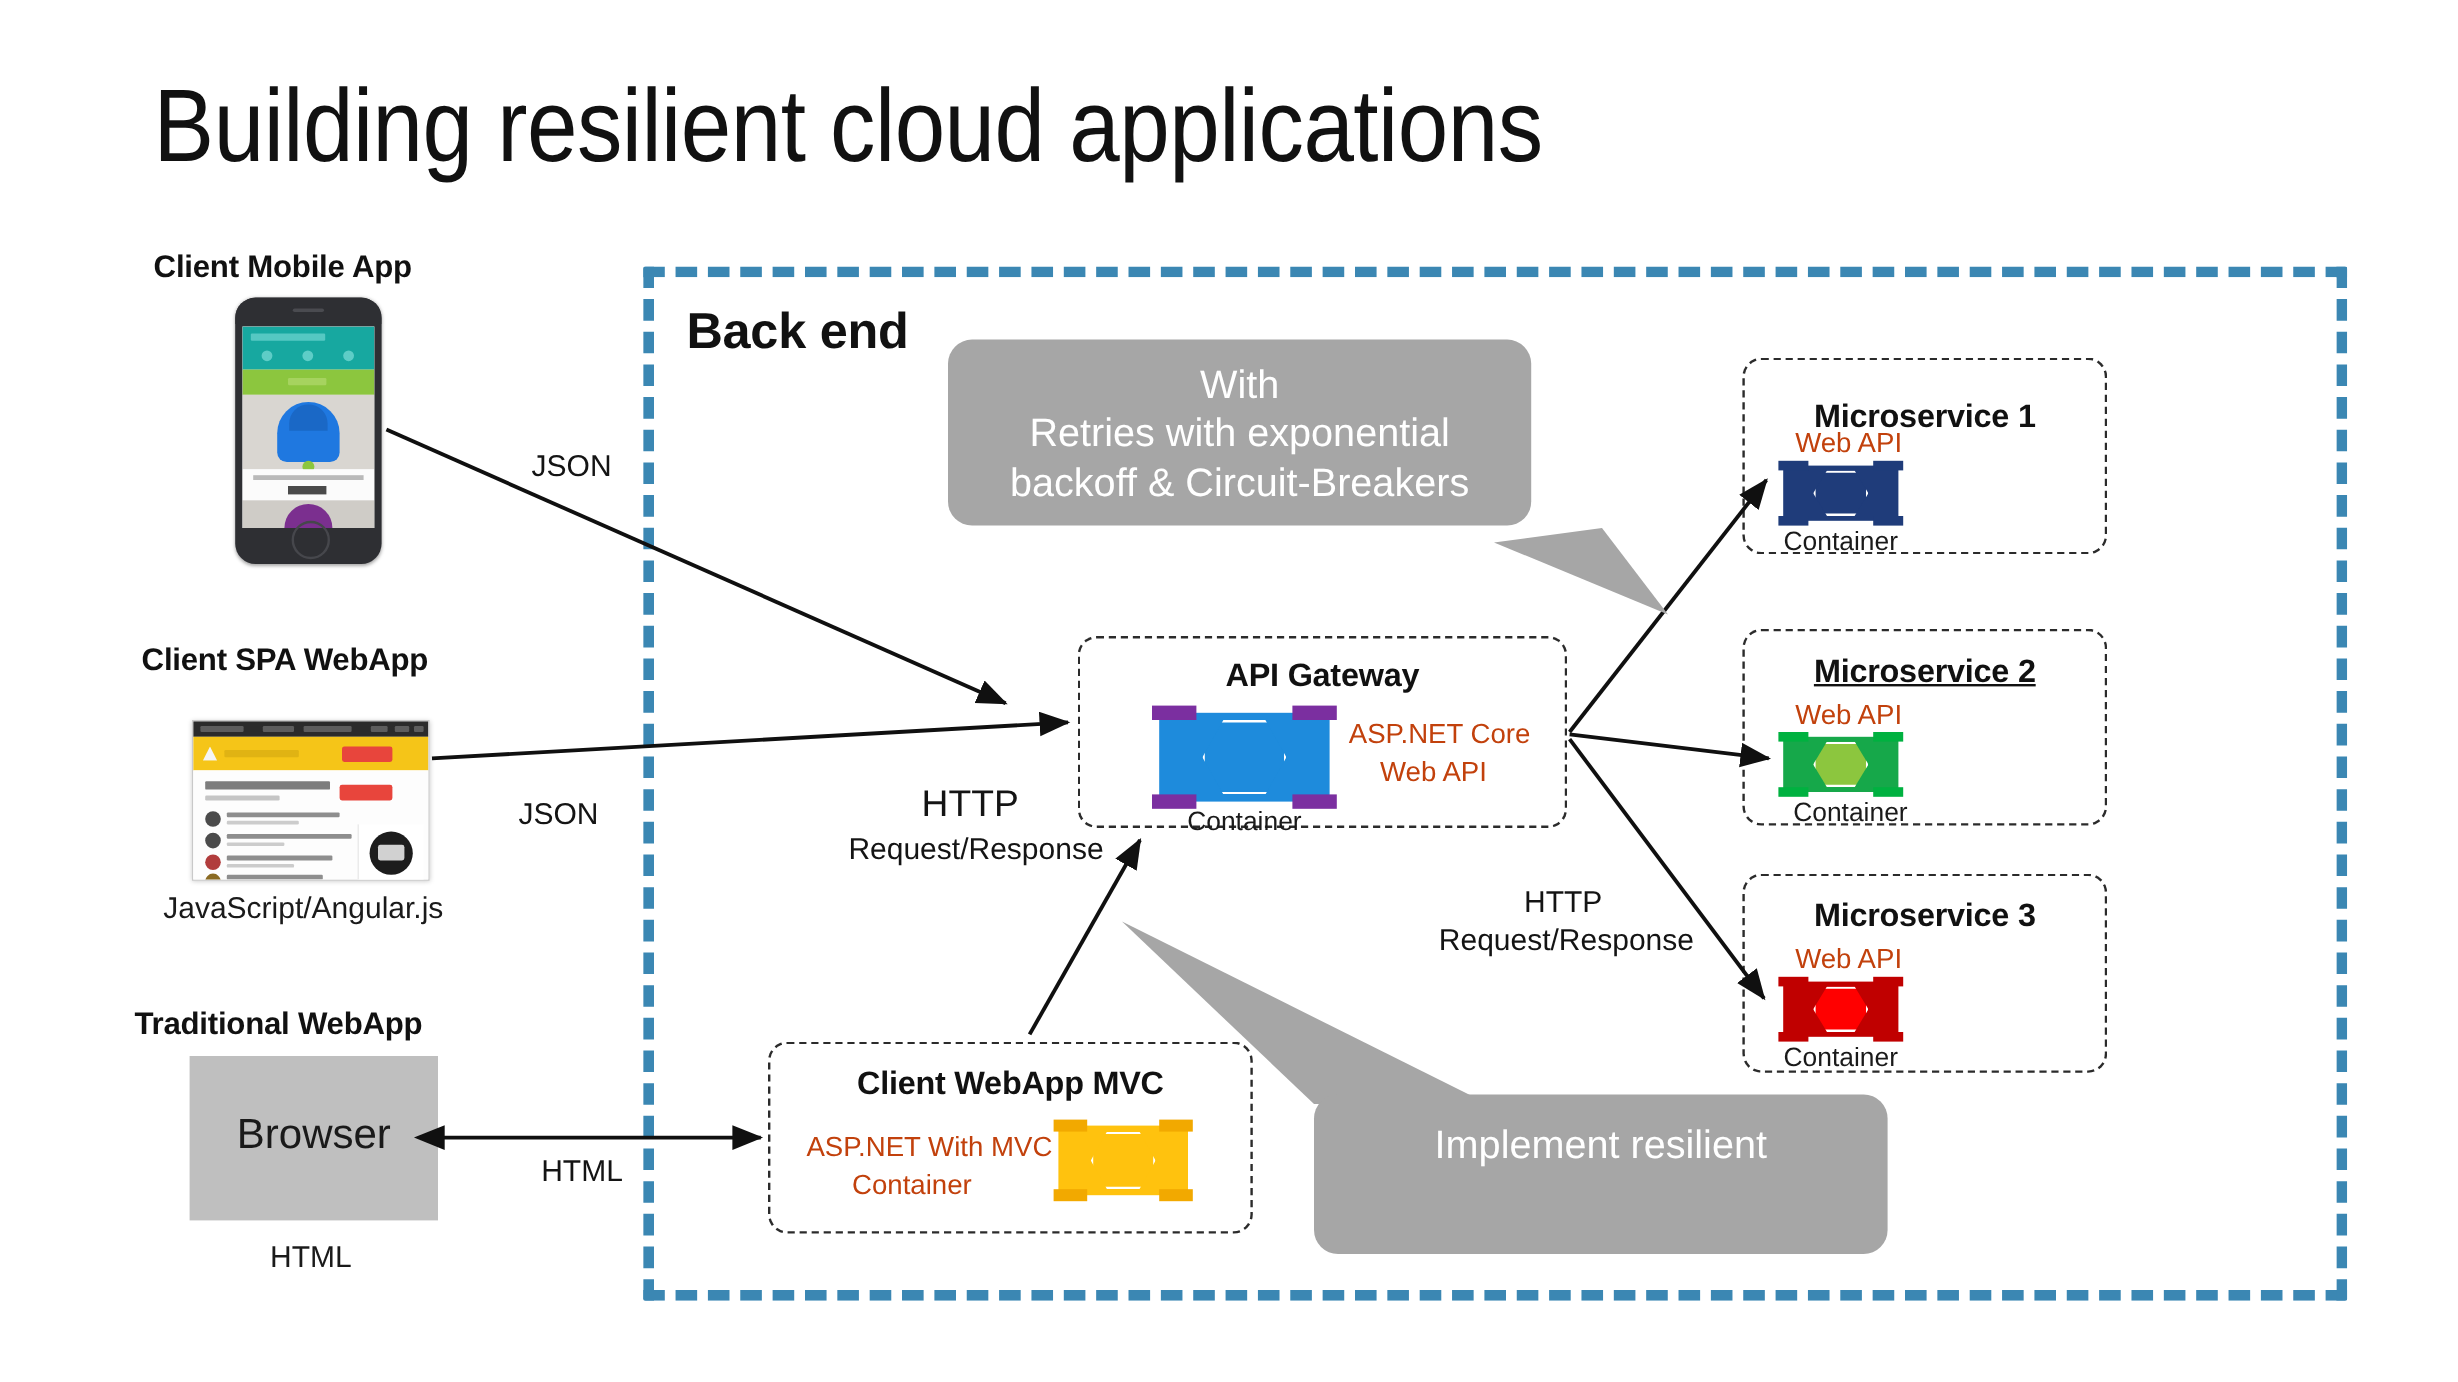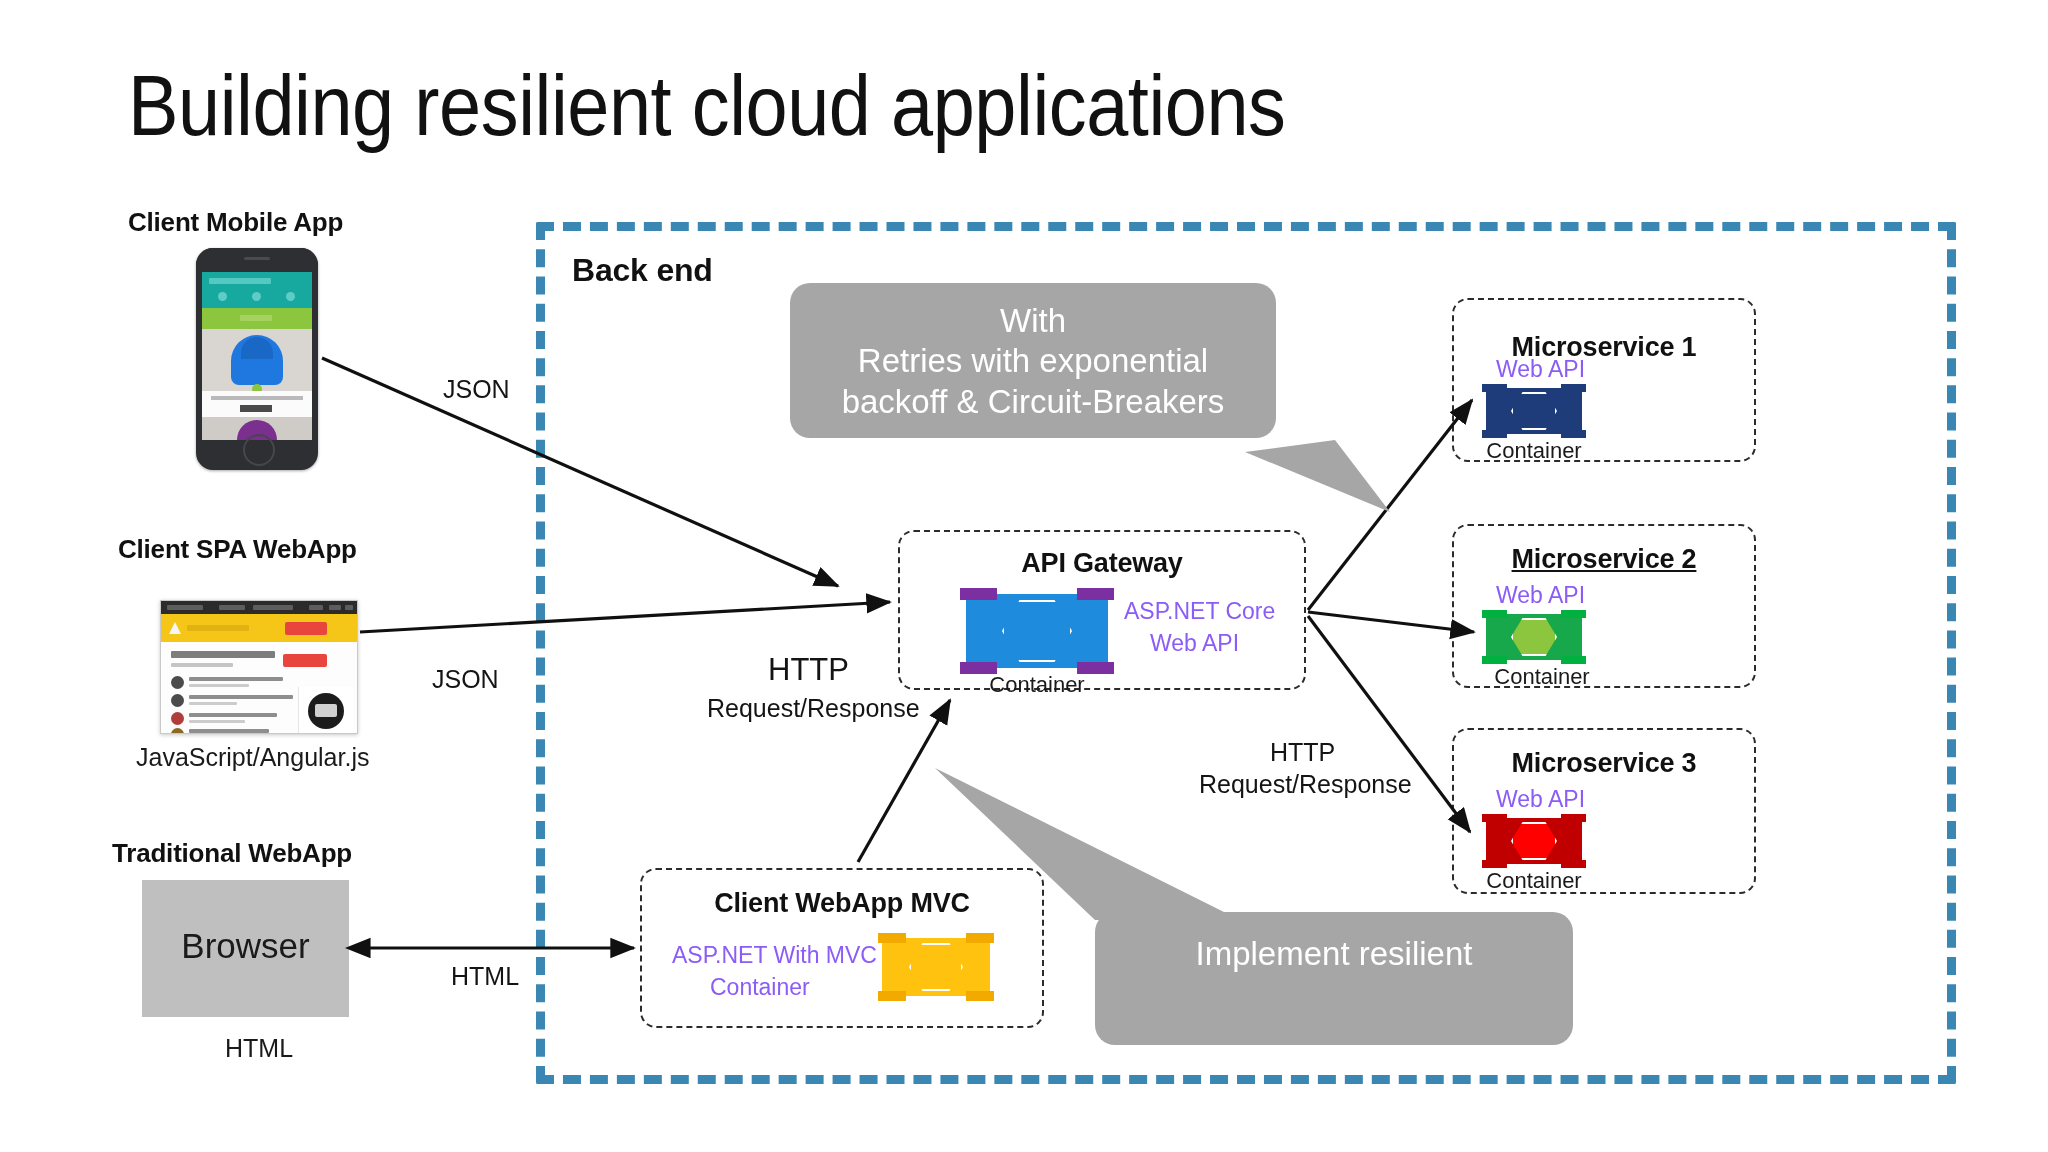--- a/index.html
+++ b/index.html
@@ -43,21 +43,21 @@
     width: 1420px;
     height: 862px;
     border: 9px dashed #3b87b3;
     box-sizing: border-box;
     border-radius: 2px;
   }
   #backend-label {
     position: absolute;
     left: 572px;
     top: 252px;
-    font-size: 32px;
+    font-size: 42px;
     font-weight: 700;
     color: #111111;
     letter-spacing: -0.2px;
   }
 
   
   .section-caption {
     position: absolute;
     font-size: 26px;
     font-weight: 700;
@@ -159,21 +159,21 @@
   .spa-rt1 { position:absolute; left:18px; top:2px; height:4px; background:#8e8e8e; border-radius:1px;}
   .spa-rt2 { position:absolute; left:18px; top:9px; height:3px; background:#cccccc; border-radius:1px;}
   #spa-side { position:absolute; right:4px; top:45px; width:54px; height:84px; background:#ffffff; border-left:1px solid #e6e6e6;}
   #spa-logo { position:absolute; left:50%; margin-left:-18px; top:6px; width:36px; height:36px; border-radius:50%; background:#1c1c1c; }
   #spa-logo-in { position:absolute; left:50%; margin-left:-11px; top:11px; width:22px; height:13px; background:#ffffff; border-radius:2px; opacity:.8;}
   #spa-side-t1 { position:absolute; left:6px; top:46px; width:40px; height:4px; background:#9a9a9a; border-radius:1px;}
 
   
   #browser-box {
     position: absolute;
-    left: 142px;
+    left: 158px;
     top: 880px;
     width: 207px;
     height: 137px;
     background: #bfbfbf;
   }
   #browser-label {
     position: absolute;
     left: 0; top: 50%;
     width: 100%;
     margin-top: -23px;
@@ -195,21 +195,21 @@
     left: 0; width: 100%;
     text-align: center;
     font-size: 27px;
     font-weight: 700;
     color: #111111;
     letter-spacing: -0.2px;
   }
   .box-sub {
     position: absolute;
     font-size: 23px;
-    color: #8b5cf6;
+    color: #c2410c;
     white-space: nowrap;
   }
   .container-label {
     position: absolute;
     font-size: 22px;
     color: #1a1a1a;
     white-space: nowrap;
     text-align: center;
   }
 

